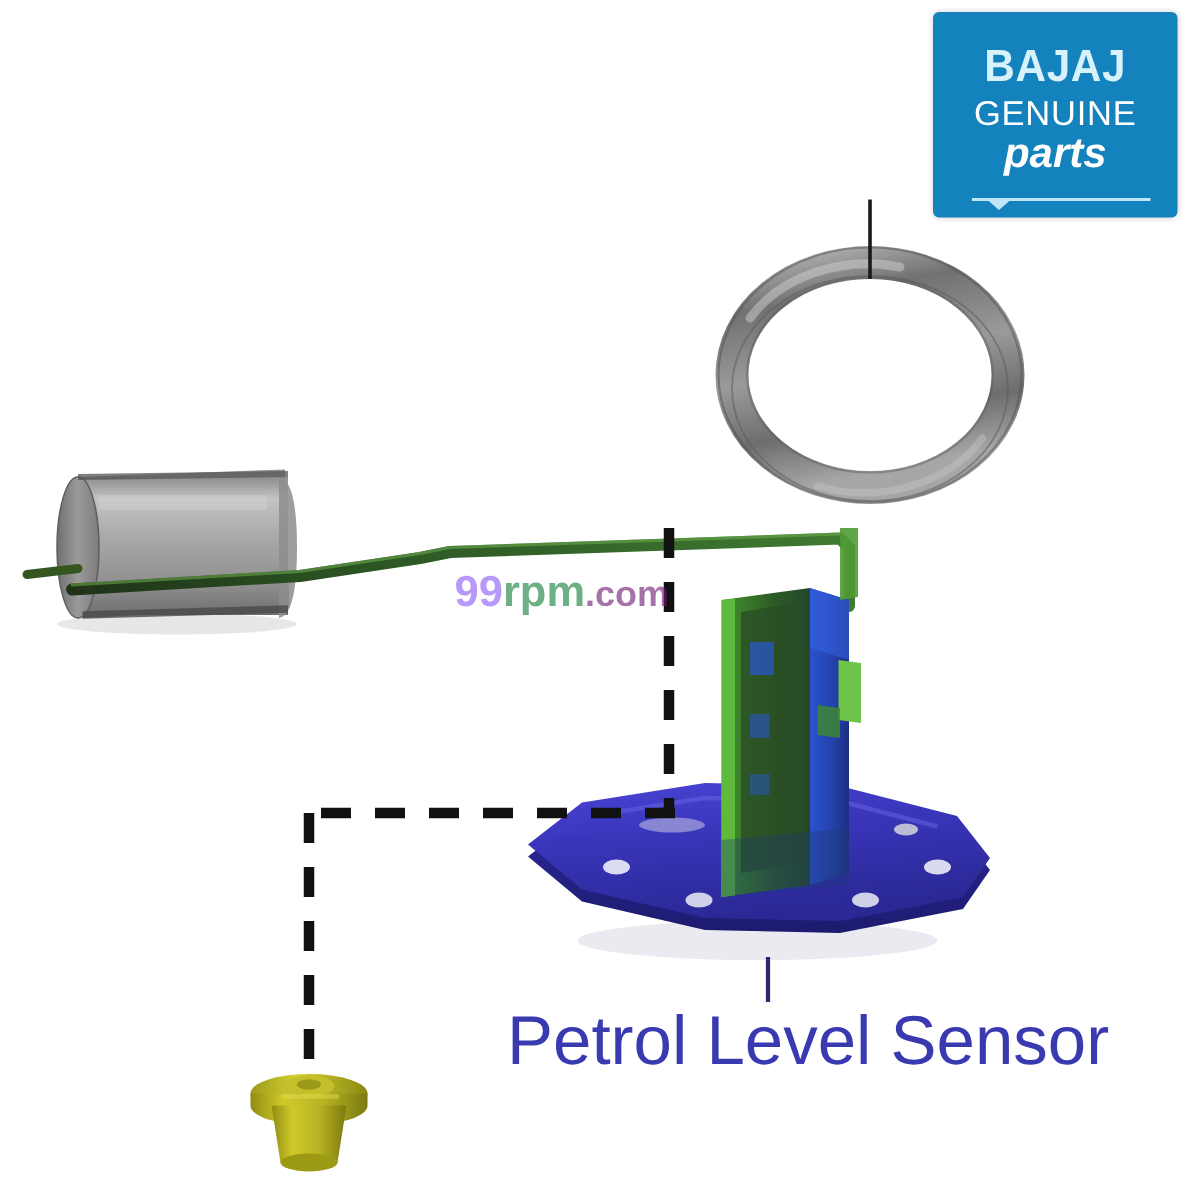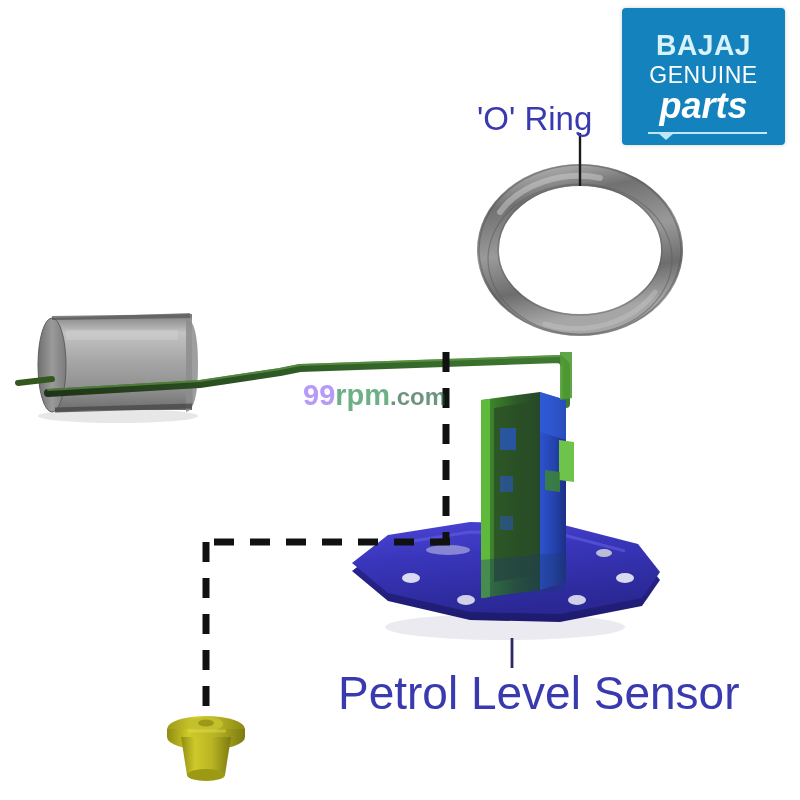--- a/index.html
+++ b/index.html
@@ -57,21 +57,21 @@
     color: #ffffff;
     font-size: 23px;
     font-weight: normal;
     letter-spacing: 0.5px;
     margin-top: 4px;
     font-family: "Liberation Sans", sans-serif;
   }
   .logo-parts {
     display: block;
     color: #ffffff;
-    font-size: 36px;
+    font-size: 28px;
     font-weight: bold;
     font-style: italic;
     margin-top: 1px;
     font-family: "Liberation Sans", sans-serif;
   }
   .logo-rule {
     position: absolute;
     left: 26px;
     right: 18px;
     top: 124px;
@@ -112,21 +112,21 @@
     left: 303px;
     top: 379px;
     font-size: 29px;
     font-weight: bold;
     letter-spacing: 0px;
     font-family: "Liberation Sans", sans-serif;
     opacity: 0.62;
   }
   .watermark .wm-99 { color: #8b5cf6; }
   .watermark .wm-rpm { color: #15803d; text-align: right; }
-  .watermark .wm-com { color: #14532d; font-size: 24px; text-align: right; }
+  .watermark .wm-com { color: #701a75; font-size: 24px; text-align: right; }
 </style>
 </head>
 <body>
 
 <div id="stage">
 
   <svg class="layer" viewBox="0 0 800 800">
     <defs>
 
       <linearGradient id="gFloatBody" x1="0" y1="0" x2="0" y2="1">
@@ -297,21 +297,20 @@
       <line x1="450" y1="542" x2="204" y2="542" stroke="#111111" stroke-width="7" stroke-dasharray="20 16"></line>
 
       <line x1="206" y1="542" x2="206" y2="716" stroke="#111111" stroke-width="7" stroke-dasharray="20 16"></line>
     </g>
   </svg>
 
   <div class="watermark">
     <span class="wm-99">99</span><span class="wm-rpm">rpm</span><span class="wm-com">.com</span>
   </div>
 
-  <div id="label-oring" class="callout">'O' Ring</div>
 
   <div id="label-sensor" class="callout">Petrol Level Sensor</div>
 
   <div class="logo-badge">
     <div class="logo-inner">
       <span class="logo-bajaj">BAJAJ</span>
       <span class="logo-genuine">GENUINE</span>
       <span class="logo-parts">parts</span>
     </div>
     <div class="logo-rule"></div>

